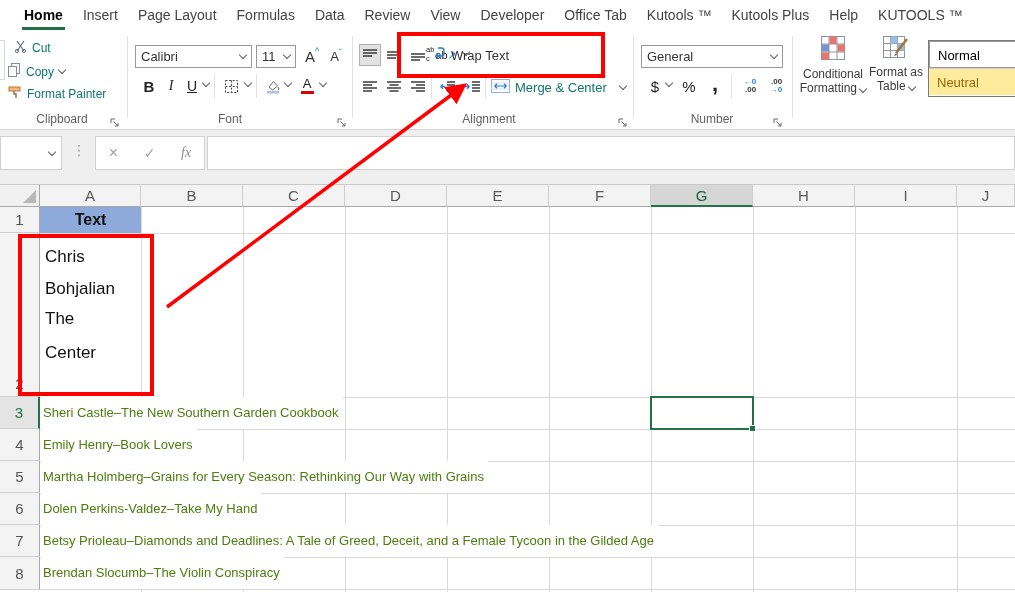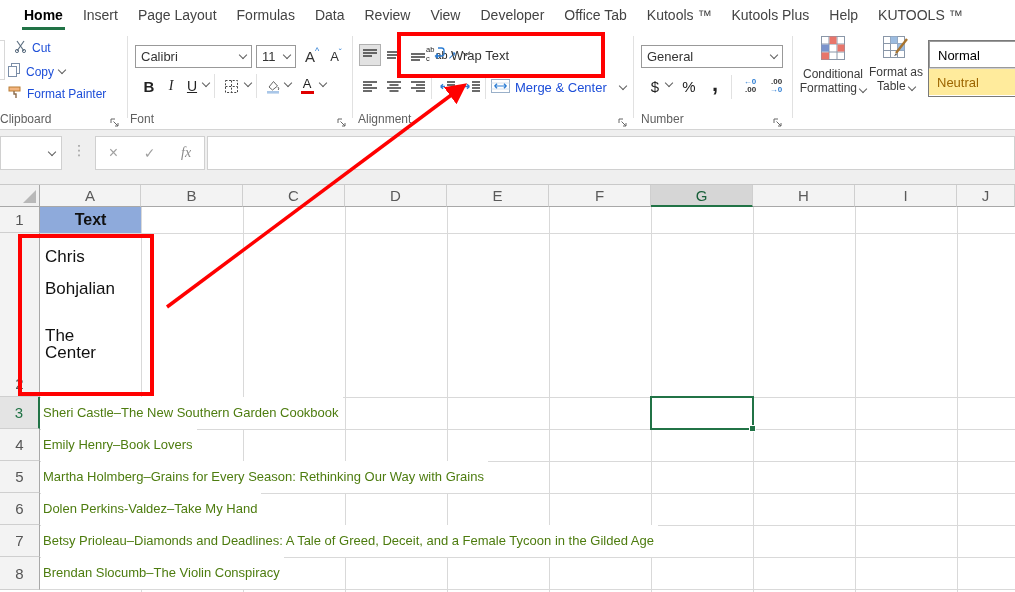--- a/index.html
+++ b/index.html
@@ -9,22 +9,22 @@
 
   
   .tabbar{position:absolute;left:0;top:0;width:100%;height:30px;display:flex;align-items:stretch;padding-left:14px;box-sizing:border-box;background:#fff;}
   .tab{padding:0 10px;font-size:14px;color:#444;display:flex;align-items:center;position:relative;white-space:nowrap;cursor:default;text-align:center;}
   .tab.active{color:#000;font-weight:bold;}
   .tab.active::after{content:"";position:absolute;left:8px;right:8px;bottom:0;height:3px;background:#217346;}
 
   
   .ribbon{position:absolute;left:0;top:30px;width:100%;height:100px;background:#fff;border-bottom:1px solid #d4d4d4;box-sizing:border-box;}
   .vsep{position:absolute;top:6px;height:82px;width:1px;background:#e1e1e1;}
-  .grp-label{position:absolute;top:82px;font-size:12px;color:#5f5f5f;}
-  .smallbtn{position:absolute;display:flex;align-items:center;gap:5px;font-size:12px;color:#1d4ed8;white-space:nowrap;}
+  .grp-label{position:absolute;top:82px;font-size:12px;color:#5f5f5f;text-align:center;}
+  .smallbtn{position:absolute;display:flex;align-items:center;gap:5px;font-size:12px;color:#0f766e;white-space:nowrap;}
   .combo{position:absolute;display:flex;align-items:center;justify-content:space-between;background:#fff;border:1px solid #999;height:23px;box-sizing:border-box;padding:0 5px;font-size:13px;color:#333;}
   .chev{display:inline-block;width:5px;height:5px;border-right:1.2px solid #5f5f5f;border-bottom:1.2px solid #5f5f5f;transform:rotate(45deg);flex:none;margin-top:-3px;}
   .icon-btn{position:absolute;width:22px;height:22px;display:flex;align-items:center;justify-content:center;box-sizing:border-box;}
   .icon-btn.selected{background:#e2e2e2;border:1px solid #b0b0b0;}
   .bigbtn{position:absolute;display:flex;flex-direction:column;align-items:center;font-size:12px;color:#3b3b3b;text-align:center;line-height:14px;}
   .launcher{position:absolute;width:12px;height:12px;}
   .u-line{text-decoration:underline;}
   .microtxt{font-size:8px;line-height:8px;text-align:right;color:#333;font-weight:bold;}
   .blue{color:#2b7cd3;}
   .wrapbtn{position:absolute;display:flex;align-items:center;gap:6px;font-size:13px;color:#333;}
@@ -355,21 +355,21 @@
     <div class="gl-h" style="top:429px;"></div>
     <div class="gl-h" style="top:461px;"></div>
     <div class="gl-h" style="top:493px;"></div>
     <div class="gl-h" style="top:525px;"></div>
     <div class="gl-h" style="top:557px;"></div>
     <div class="gl-h" style="top:589px;"></div>
 
     <div class="a1cell">Text</div>
     <div class="a2line" style="top:241px;">Chris</div>
     <div class="a2line" style="top:273px;">Bohjalian</div>
-    <div class="a2line" style="top:320px;">The</div>
+    <div class="a2line" style="top:303px;">The</div>
     <div class="a2line" style="top:337px;">Center</div>
 
     <div class="bookrow" style="top:397px;">Sheri Castle–The New Southern Garden Cookbook</div>
     <div class="bookrow" style="top:429px;">Emily Henry–Book Lovers</div>
     <div class="bookrow" style="top:461px;">Martha Holmberg–Grains for Every Season: Rethinking Our Way with Grains</div>
     <div class="bookrow" style="top:493px;">Dolen Perkins-Valdez–Take My Hand</div>
     <div class="bookrow" style="top:525px;">Betsy Prioleau–Diamonds and Deadlines: A Tale of Greed, Deceit, and a Female Tycoon in the Gilded Age</div>
     <div class="bookrow" style="top:557px;">Brendan Slocumb–The Violin Conspiracy</div>
 
     <div class="selbox"></div>

